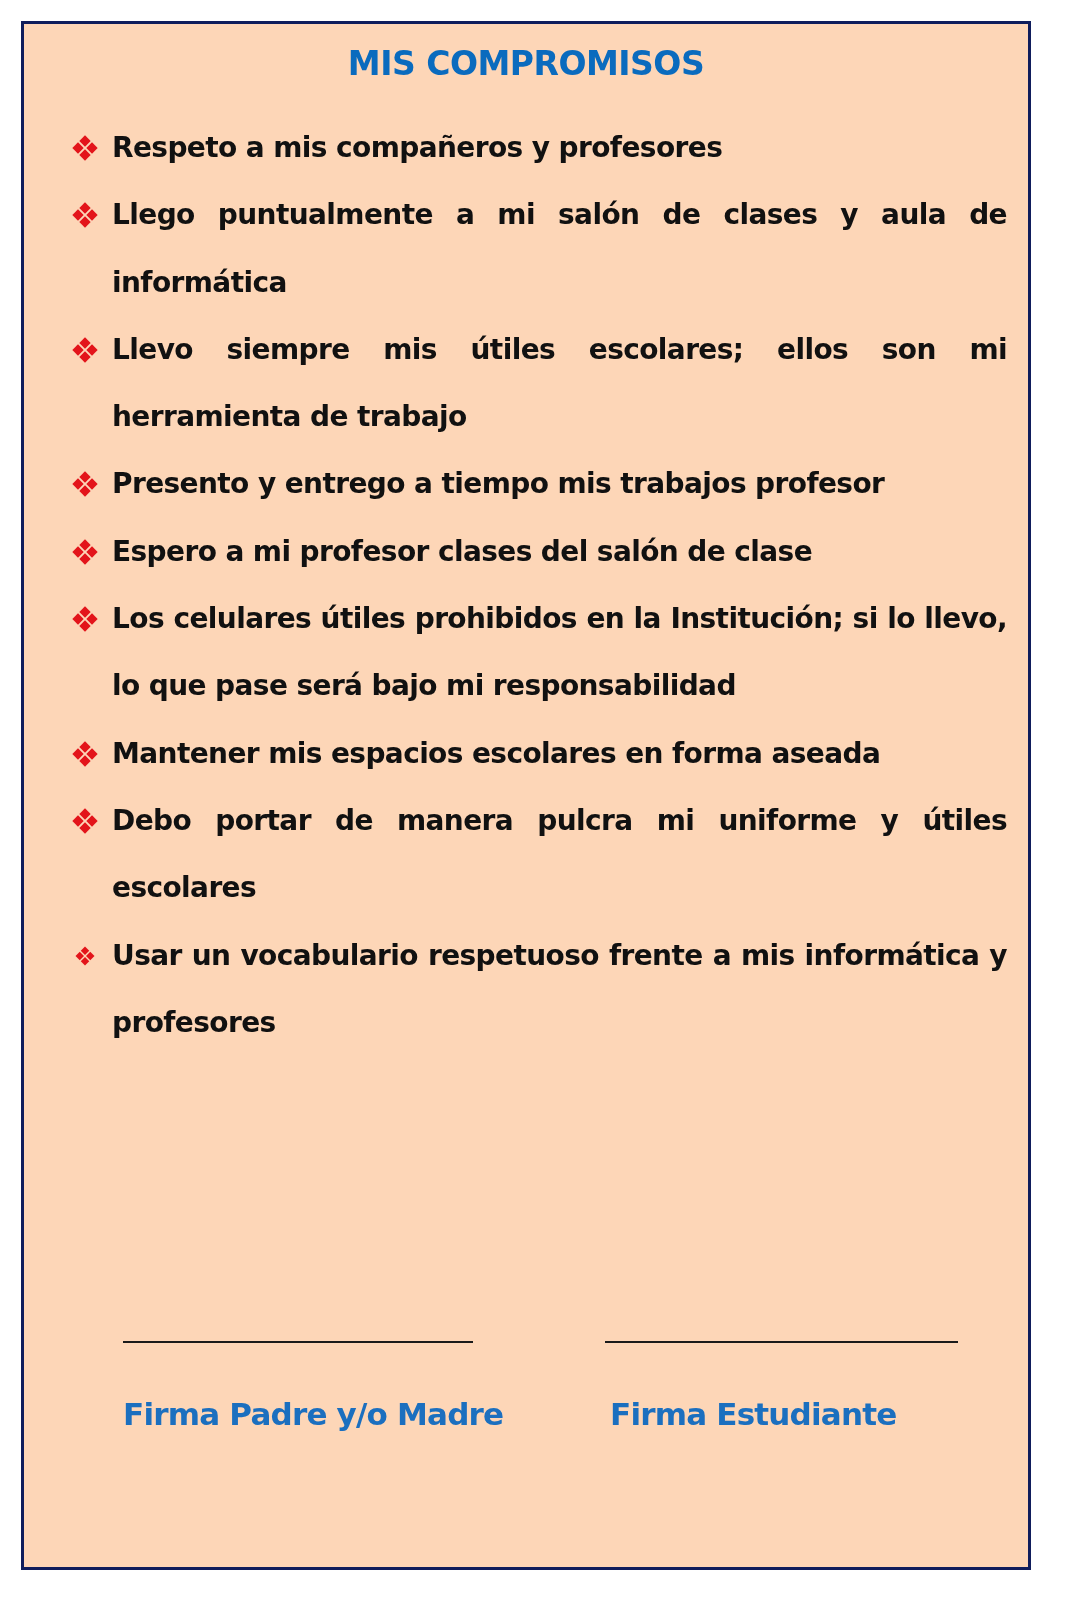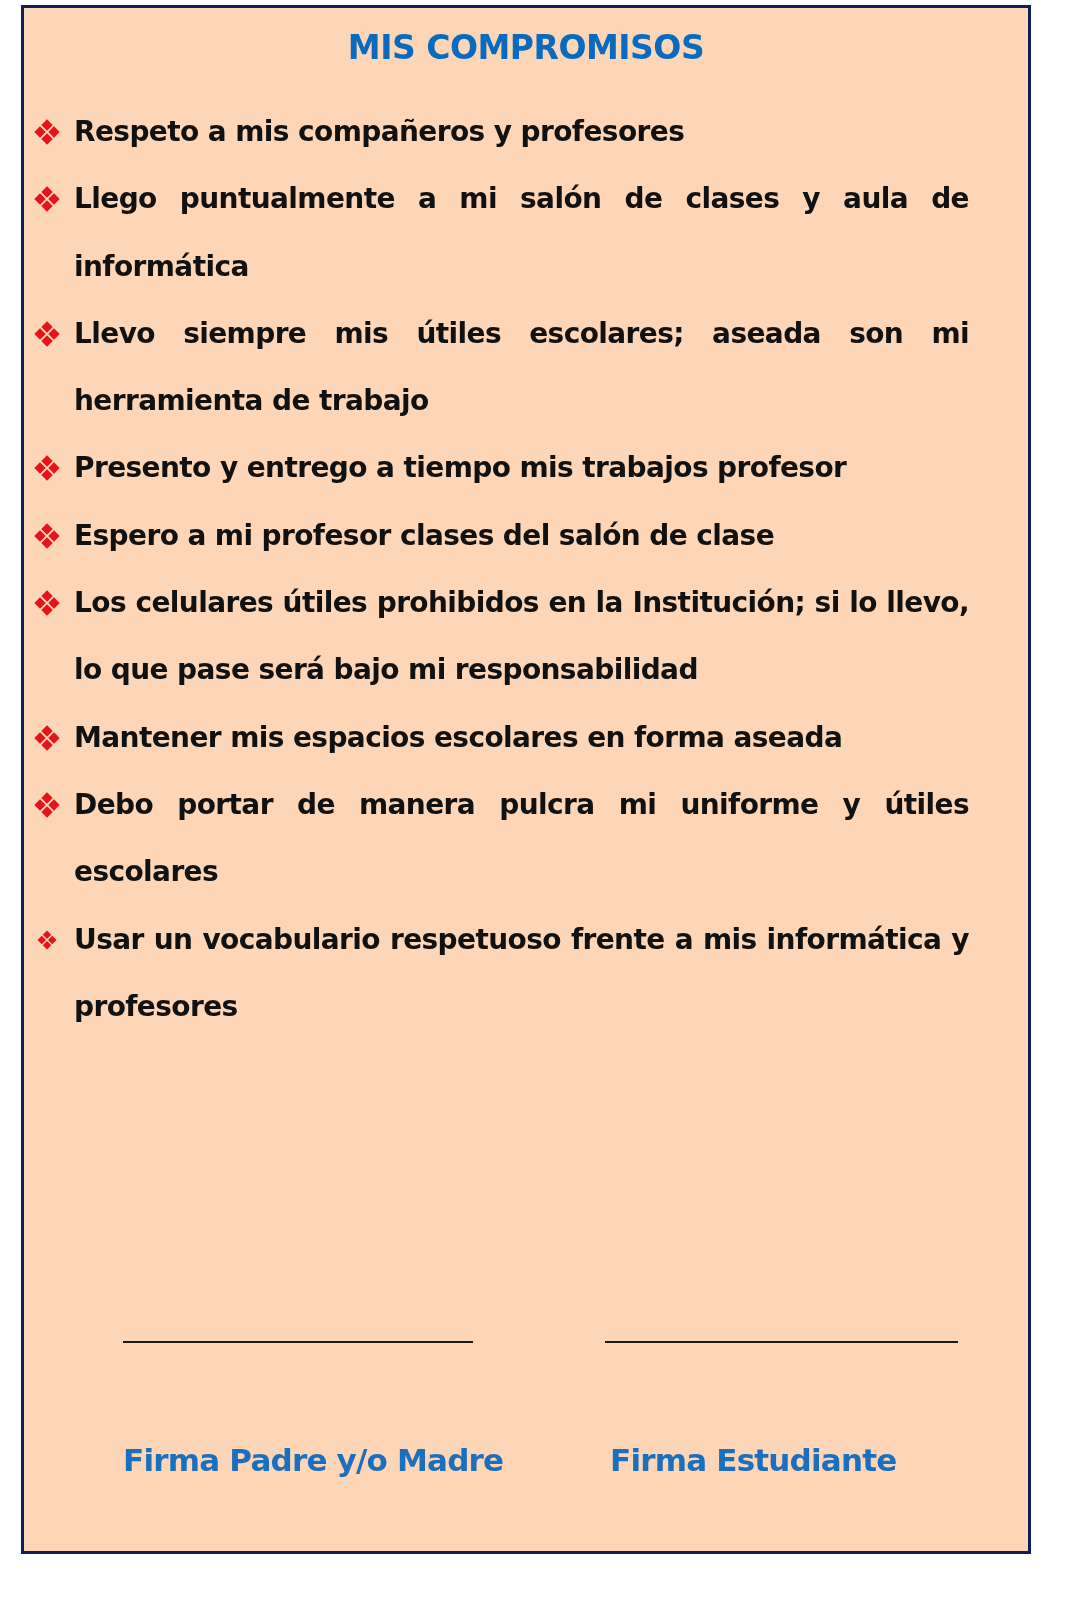--- a/index.html
+++ b/index.html
@@ -1,38 +1,38 @@
 <!DOCTYPE html>
 <html><head>
 <meta charset="utf-8">
 <style>
   html, body { margin:0; padding:0; background:#ffffff; }
   body { width:1080px; height:1600px; position:relative; overflow:hidden; }
   .frame {
-    position:absolute; left:21px; top:5px; width:1010px; height:1549px;
+    position:absolute; left:21px; top:21px; width:1010px; height:1549px;
     background:#FDD6B7; border:3px solid #0F1D5C; box-sizing:border-box;
   }
   .title {
     position:absolute; left:0; right:0; top:20px; text-align:center;
     font-family:"DejaVu Sans", sans-serif; font-weight:bold; font-size:33px;
     color:#0A6BBE; letter-spacing:-0.5px;
   }
   .list { position:absolute; left:0; top:90px; width:100%; }
-  .item { position:relative; margin-left:50px; width:895px;
+  .item { position:relative; margin-left:88px; width:895px;
     font-family:"DejaVu Sans", sans-serif; font-weight:bold; font-size:28px;
     color:#111; line-height:67.3px; text-align:justify; letter-spacing:-0.6px; }
   .item .bullet { position:absolute; left:-38px; top:23px; width:22px; height:22px; }
   .item .bullet i { position:absolute; width:8px; height:8px; background:#E3141A; transform:rotate(45deg); }
   .item .bullet i.t { left:7px; top:0; }
   .item .bullet i.l { left:0; top:7px; }
   .item .bullet i.r { left:14px; top:7px; }
   .item .bullet i.b { left:7px; top:14px; }
   .item.small .bullet { transform:scale(0.75); }
   .sigline { position:absolute; height:2px; background:#1a1a1a; top:1341px; }
-  .siglabel { position:absolute; top:1442px; font-family:"DejaVu Sans", sans-serif; font-weight:bold;
+  .siglabel { position:absolute; top:1396px; font-family:"DejaVu Sans", sans-serif; font-weight:bold;
     font-size:31px; color:#1B6FBF; letter-spacing:-0.8px; }
 </style>
 </head>
 <body>
 
 <div class="frame">
   <div class="title">MIS COMPROMISOS</div>
   <div class="list">
     <div class="item"><span class="bullet">
           <i class="t"></i>
@@ -44,21 +44,21 @@
           <i class="t"></i>
           <i class="l"></i>
           <i class="r"></i>
           <i class="b"></i>
         </span><span>Llego puntualmente a mi salón de clases y aula de informática</span></div>
     <div class="item"><span class="bullet">
           <i class="t"></i>
           <i class="l"></i>
           <i class="r"></i>
           <i class="b"></i>
-        </span><span>Llevo siempre mis útiles escolares; aseada son mi herramienta de trabajo</span></div>
+        </span><span>Llevo siempre mis útiles escolares; ellos son mi herramienta de trabajo</span></div>
     <div class="item"><span class="bullet">
           <i class="t"></i>
           <i class="l"></i>
           <i class="r"></i>
           <i class="b"></i>
         </span><span>Presento y entrego a tiempo mis trabajos profesor</span></div>
     <div class="item"><span class="bullet">
           <i class="t"></i>
           <i class="l"></i>
           <i class="r"></i>

